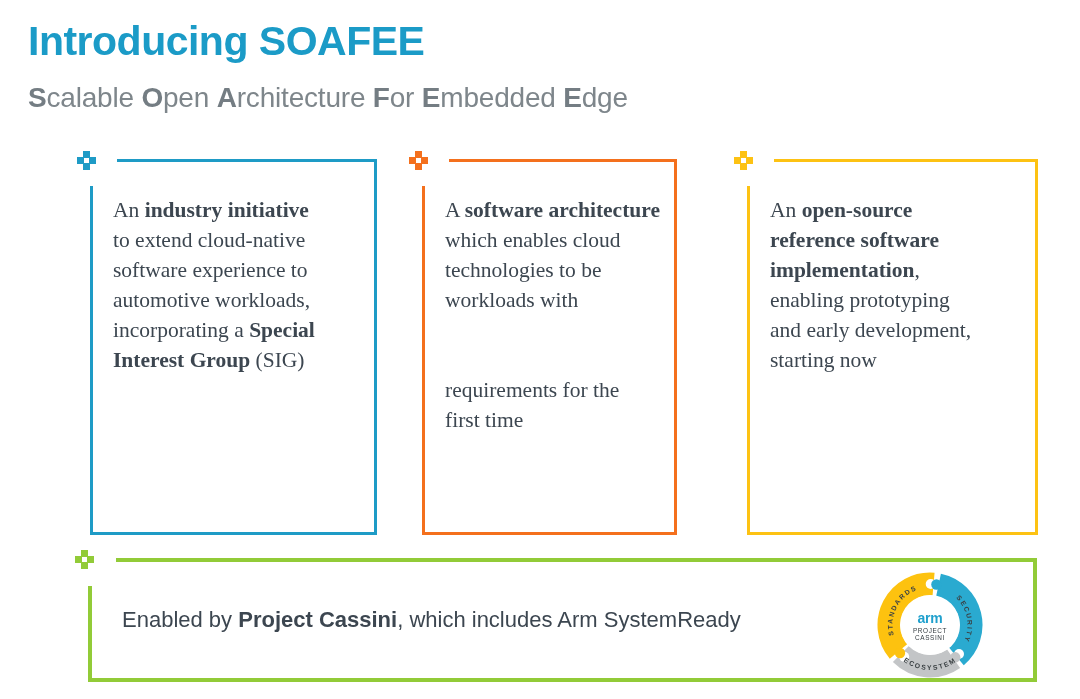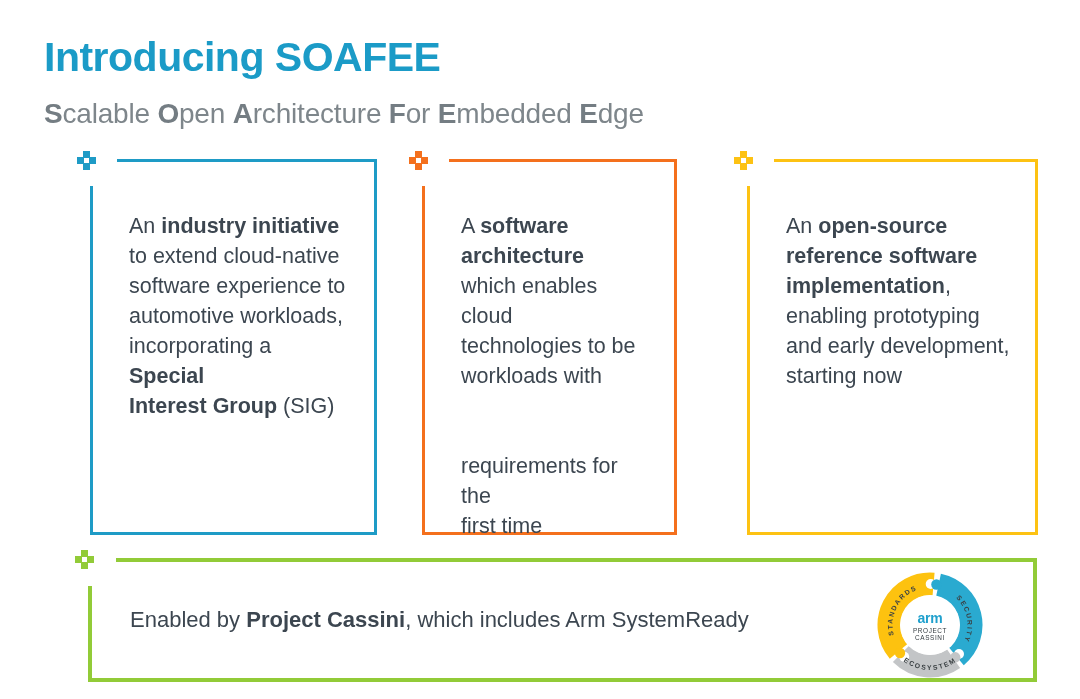--- a/index.html
+++ b/index.html
@@ -1,56 +1,56 @@
 <!DOCTYPE html>
 <html><head>
 <meta charset="utf-8">
 <style>
   html,body{margin:0;padding:0;background:#fff;}
   .slide{
     position:relative;width:1080px;height:699px;background:#ffffff;overflow:hidden;
     font-family:"Liberation Sans","DejaVu Sans",sans-serif;
   }
   .title{
-    position:absolute;left:28px;top:18px;margin:16px;
+    position:absolute;left:28px;top:18px;margin:0;
     font-size:41px;font-weight:bold;color:#1b9bc7;letter-spacing:-0.5px;
   }
   .subtitle{
-    position:absolute;left:28px;top:82px;margin:16px;
+    position:absolute;left:28px;top:82px;margin:0;
     font-size:28px;color:#7e868b;letter-spacing:-0.2px;
   }
   .subtitle b{font-weight:bold;color:#747d83;}
 
   .card{position:absolute;top:159px;height:376px;border:3px solid var(--accent);box-sizing:border-box;}
   .card::before{content:"";position:absolute;top:-3px;left:-3px;width:27px;height:3px;background:#fff;}
   .card::after{content:"";position:absolute;top:-3px;left:-3px;width:3px;height:27px;background:#fff;}
   .card-teal{--accent:#1e9bc6;left:90px;width:287px;}
   .card-orange{--accent:#f4701d;left:422px;width:255px;}
   .card-yellow{--accent:#fdc213;left:747px;width:291px;}
 
   .plus{position:absolute;width:19px;height:19px;left:-16px;top:-11px;z-index:2;}
   .plus::before{content:"";position:absolute;left:0;top:6px;width:19px;height:7px;background:var(--accent);}
   .plus::after{content:"";position:absolute;top:0;left:6px;width:7px;height:19px;background:var(--accent);}
   .plus i{position:absolute;left:7px;top:7px;width:5px;height:5px;background:#ffffff;z-index:1;}
 
   .card-text{
-    margin:16px;padding:33px 8px 0 20px;
-    font-size:21.5px;line-height:30px;color:#3c4650;
+    margin:0;padding:33px 8px 0 20px;
+    font-size:21.5px;line-height:30px;color:#3c4650;font-family:Liberation Serif, serif;
   }
   .card-text b{font-weight:bold;}
 
   .banner{
     position:absolute;left:88px;top:558px;width:949px;height:124px;
     border:4px solid var(--accent);--accent:#92cb38;box-sizing:border-box;
     display:flex;align-items:center;
   }
   .banner::before{content:"";position:absolute;top:-4px;left:-4px;width:28px;height:4px;background:#fff;}
   .banner::after{content:"";position:absolute;top:-4px;left:-4px;width:4px;height:28px;background:#fff;}
   .banner .plus{left:-17px;top:-12px;}
-  .banner-text{margin:0;padding-left:38px;font-size:22px;color:#3c4650;}
+  .banner-text{margin:0;padding-left:30px;font-size:22px;color:#3c4650;}
   .banner-text b{font-weight:bold;}
 
   .cassini-logo{position:absolute;right:50px;top:10px;width:106px;height:106px;}
   .ring-label{font-size:6.8px;font-weight:bold;letter-spacing:1.6px;fill:#3a4043;}
   .center-brand{font-size:14px;font-weight:bold;fill:#1fa0cd;letter-spacing:-0.3px;}
   .center-line{font-size:6.4px;fill:#333a3f;letter-spacing:0.6px;}
 </style>
 </head>
 <body>
 

